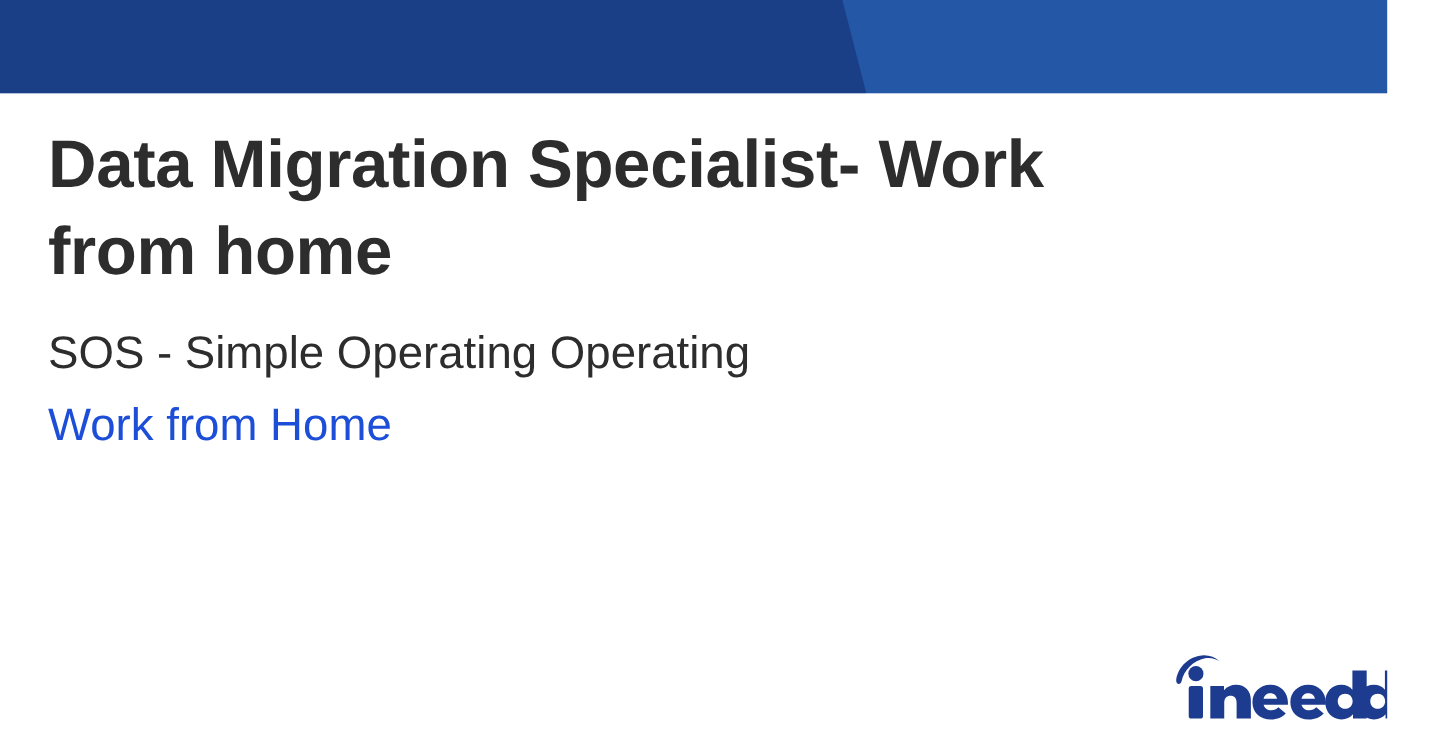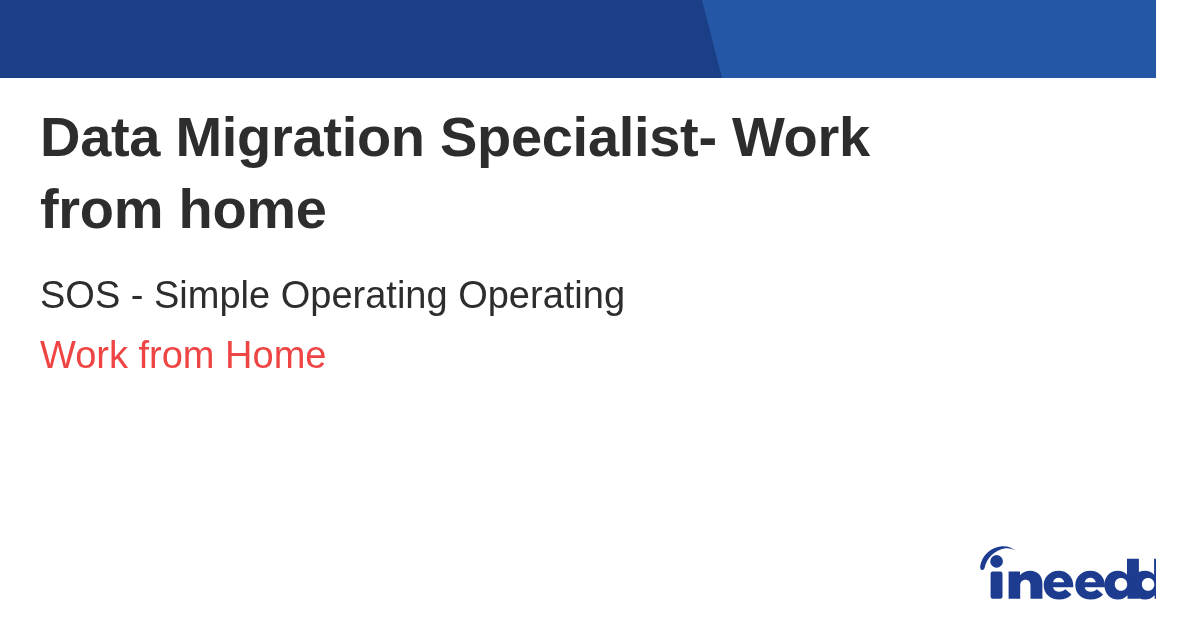--- a/index.html
+++ b/index.html
@@ -75,21 +75,21 @@
     font-weight: 400;
     color: #2d2d2d;
   }
 
   .job-location {
     margin: 0;
     padding-top: 14px;
     font-size: 38px;
     line-height: 46px;
     font-weight: 400;
-    color: #ef4444;
+    color: #1d4ed8;
   }
 
   
   .indeed-logo {
     position: absolute;
     left: 976px;
     top: 544px;
     width: 190px;
     height: 56px;
   }

